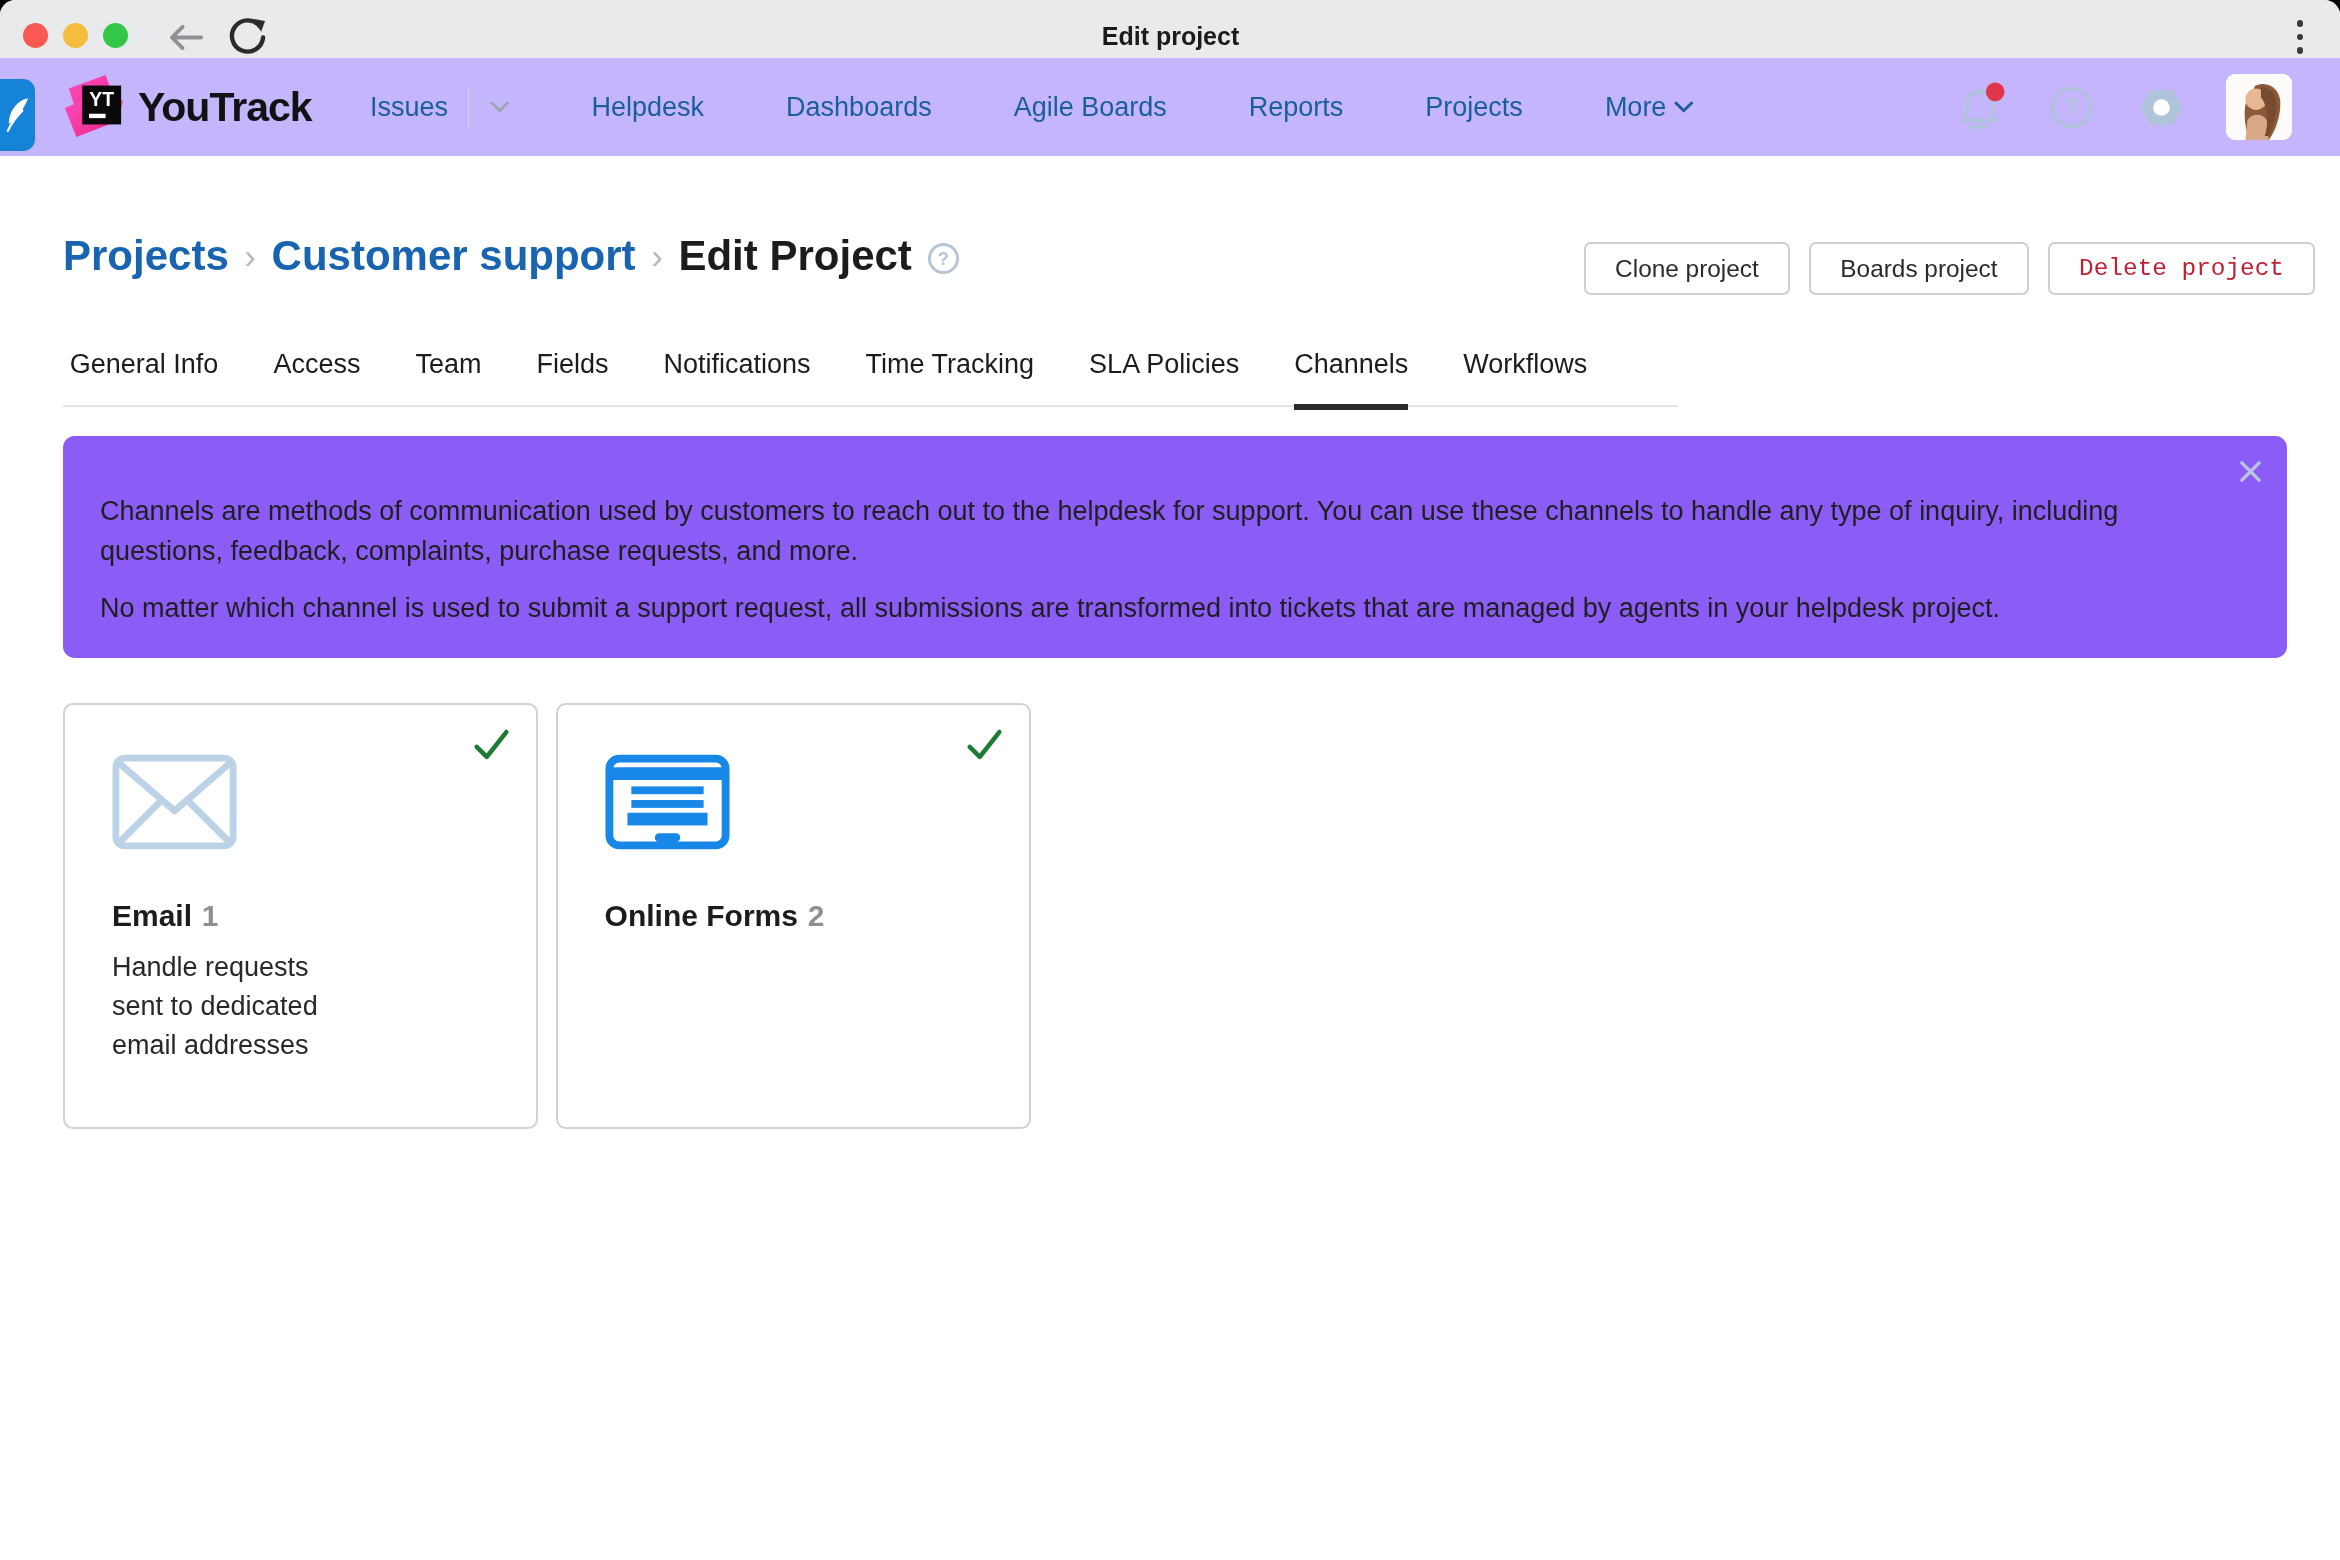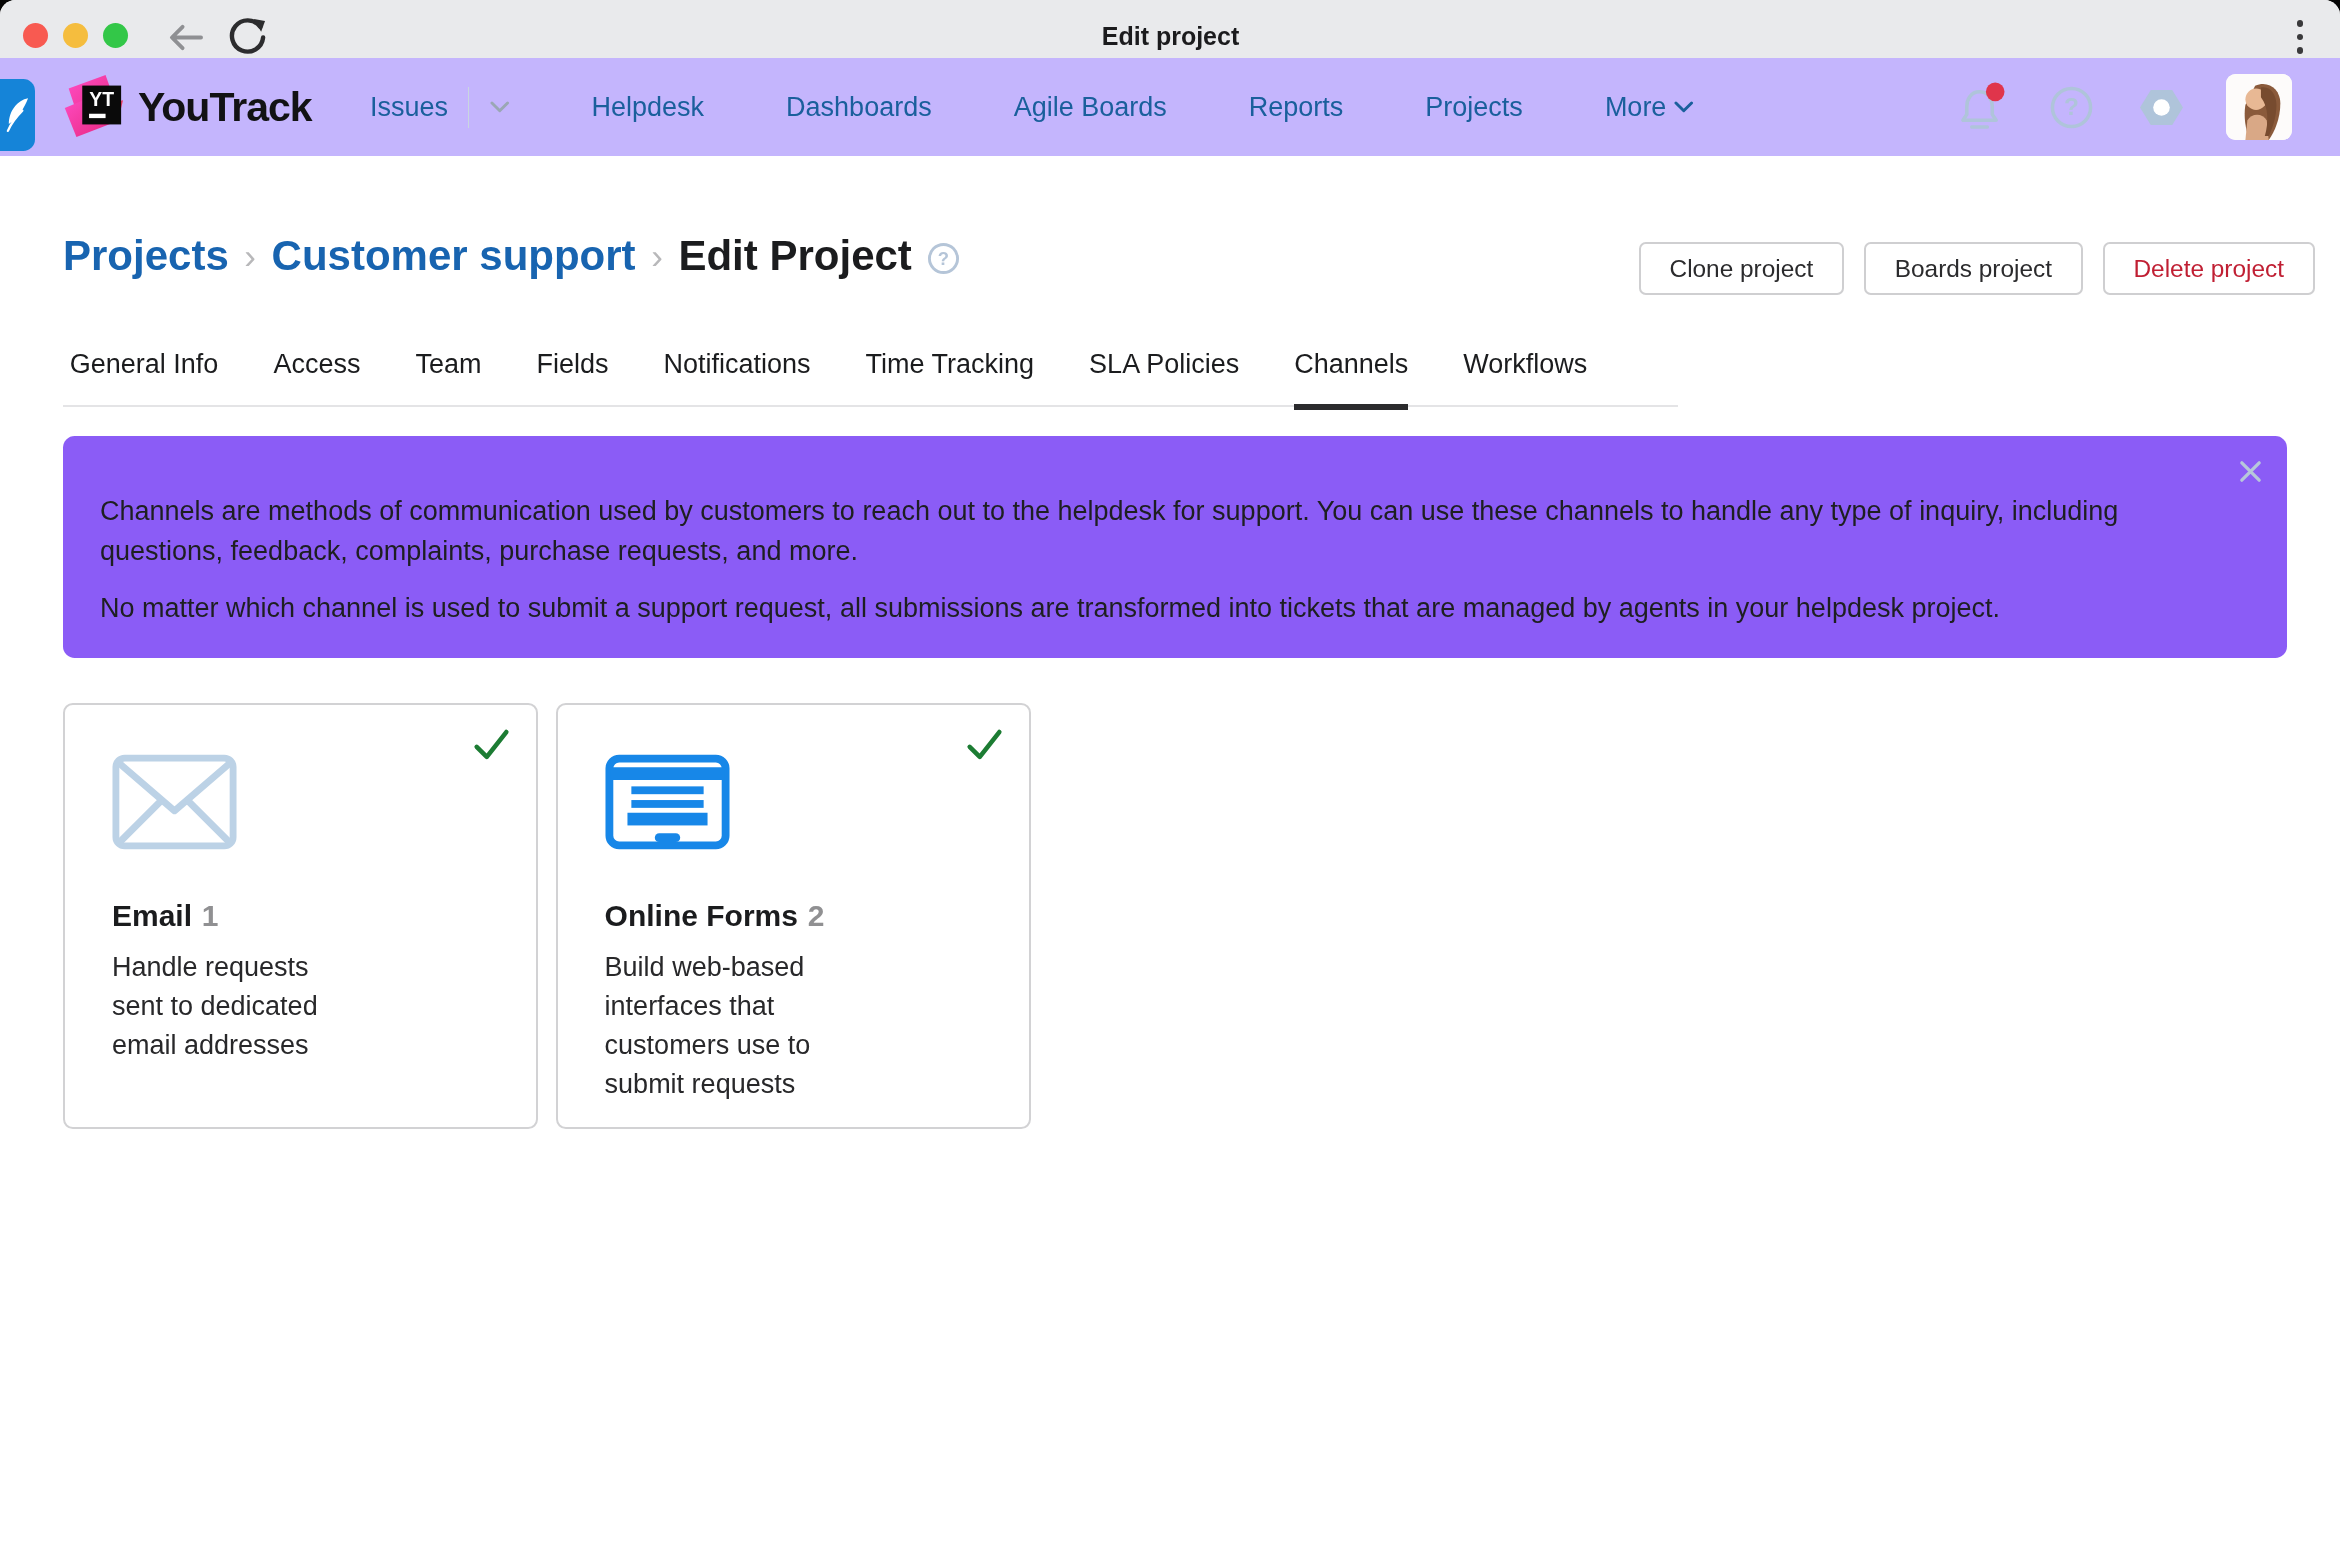--- a/index.html
+++ b/index.html
@@ -39,21 +39,21 @@
 
   
   .crumbrow{position:absolute;left:63px;top:232px;display:flex;align-items:center;font-size:42px;font-weight:700;}
   .crumb-link{color:#1864B0;cursor:pointer;}
   .crumb-sep{color:#B8B8BA;font-weight:400;font-size:35px;margin:0 15.6px;}
   .crumb-current{color:#1B1C1E;}
   .crumb-help{margin-left:15.6px;margin-top:5.9px;}
   .actions{position:absolute;right:25px;top:242px;display:flex;gap:19.5px;}
   .btn{height:49px;padding:0 29px;background:#fff;border:2px solid #CFCFD1;border-radius:6.8px;
     display:flex;align-items:center;font-size:24.4px;color:#2B2B2D;cursor:pointer;}
-  .btn.danger{color:#C01F33;}
+  .btn.danger{color:#C01F33;font-family:Liberation Mono, monospace;}
 
   
   .tabs{position:absolute;left:63px;top:349px;width:1608px;display:flex;gap:55px;
     padding:0 0 25px 6.8px;border-bottom:2px solid #E4E4E6;font-size:27px;color:#1B1C1E;}
   .tab{position:relative;cursor:pointer;white-space:nowrap;}
   .tab.active{font-weight:400;}
   .tab.active::after{content:"";position:absolute;left:0;right:0;bottom:-30px;height:5.9px;background:#2B2B2D;}
 
   
   .banner{position:absolute;left:63px;top:436px;width:2224px;height:222px;background:#8b5cf6;border-radius:11.7px;
@@ -252,21 +252,17 @@
         <rect x="27" y="47" width="74" height="8" fill="#1787E8"></rect>
         <rect x="23" y="60" width="82" height="13" fill="#1787E8"></rect>
         <rect x="51" y="81" width="26" height="9" rx="4.5" fill="#1787E8"></rect>
       </svg>
       <svg class="card-check" width="39" height="35" viewBox="0 0 28 26">
         <path d="M3 14 L10.5 21.5 L25 3" fill="none" stroke="#1C7C33" stroke-width="3.4" stroke-linecap="round" stroke-linejoin="round"></path>
       </svg>
       <div class="card-title">
         <span>Online Forms</span><span class="card-count">2</span>
       </div>
-      <div class="card-desc">Build web-based
-interfaces that
-customers use to
-submit requests</div>
     </div>
 
   </div>
 </div>
 
 
 </body></html>

